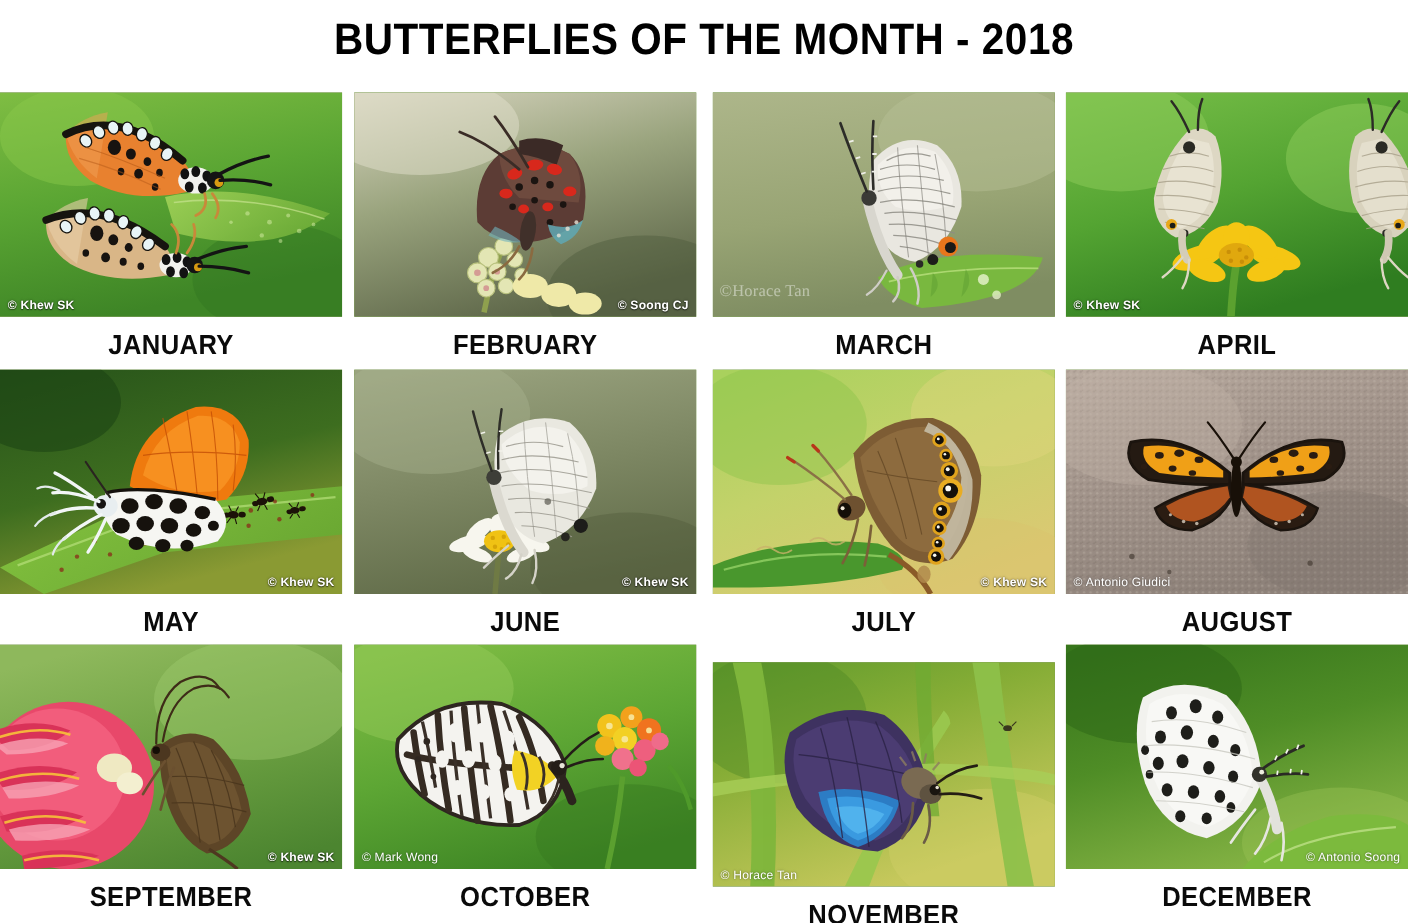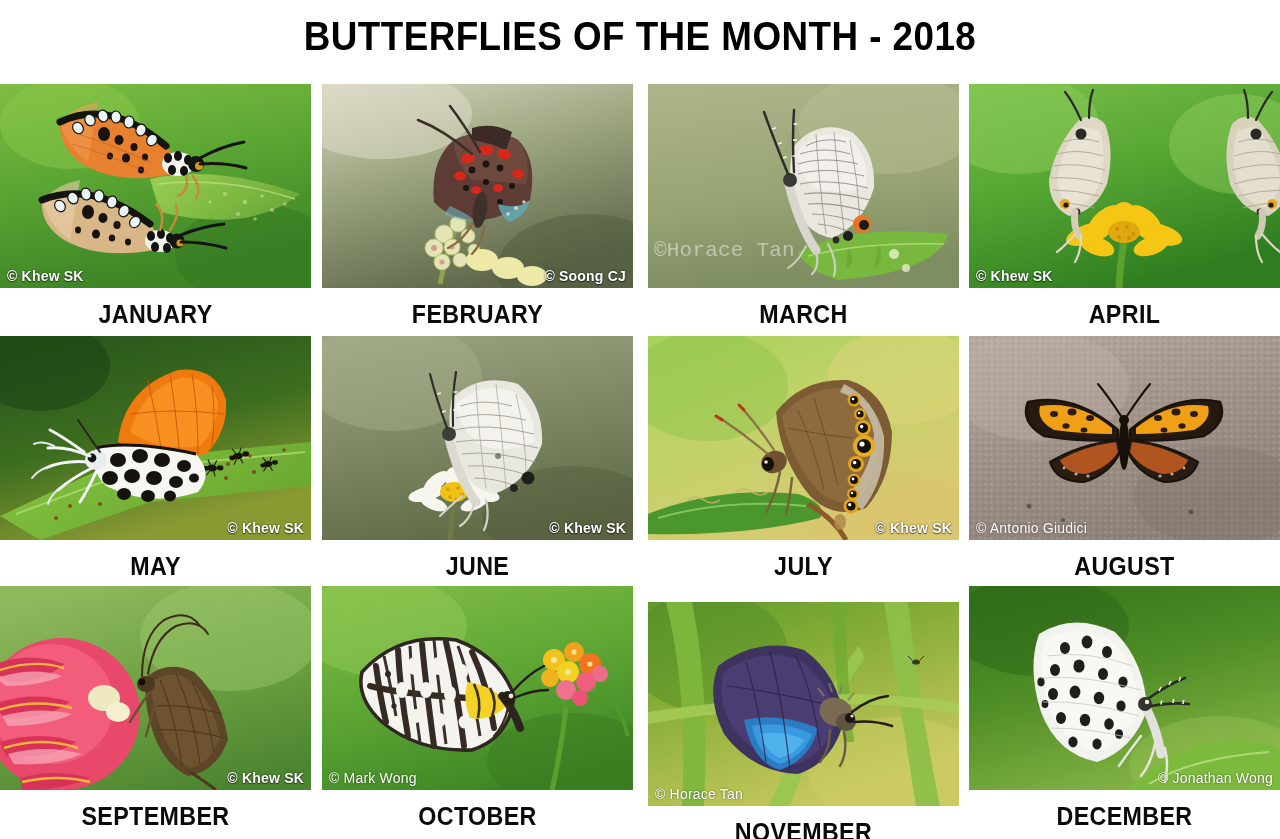--- a/index.html
+++ b/index.html
@@ -31,35 +31,35 @@
   .cell{position:absolute;}
   .photo{
     position:relative;
     width:311px;height:204px;
     overflow:hidden;
     background:#6a8f3c;
   }
   .photo svg{display:block;width:311px;height:204px;}
   .credit{
     position:absolute;bottom:4px;
-    font-size:14px;font-weight:700;
+    font-size:11px;font-weight:700;
     color:#ffffff;
     text-shadow:0 0 2px rgba(0,0,0,.65),0 1px 1px rgba(0,0,0,.5);
     letter-spacing:.2px;
     white-space:nowrap;
     pointer-events:none;
   }
   .credit.left{left:7px;}
   .credit.right{right:7px;}
   .credit.faint{
     color:rgba(255,255,255,.45);
-    font-size:21px;font-weight:400;
+    font-size:15px;font-weight:400;
     text-shadow:none;
-    bottom:26px;left:6px;
-    font-family:Liberation Mono, monospace;
+    bottom:14px;left:6px;
+    font-family:Liberation Serif, serif;
   }
   .credit.thin{font-weight:400;text-shadow:0 0 2px rgba(0,0,0,.55);}
 
   .month-label{
     width:311px;
     text-align:center;
     margin-top:12px;
     font-family:"Liberation Sans Narrow","Liberation Sans","DejaVu Sans Condensed",sans-serif;
     font-weight:700;
     font-size:25px;
@@ -1082,19 +1082,19 @@
                 <path d="M204 117 l.6 -4"></path>
                 <path d="M214 118 l.6 -4"></path>
             </g>
             <g stroke="#e6e6e0" stroke-width="2.4" fill="none" stroke-linecap="round">
               <path d="M186 158 Q182 178 172 190"></path>
                 <path d="M196 162 Q200 180 196 196"></path>
               <path d="M172 150 Q158 168 150 180"></path>
             </g>
           </g>
         </svg>
-        <div class="credit right thin">© Jonathan Wong</div>
+        <div class="credit right thin">© Antonio Soong</div>
       </div>
       <div class="month-label">DECEMBER</div>
     </div>
 
   </div>
 </div>
 
 </body></html>

